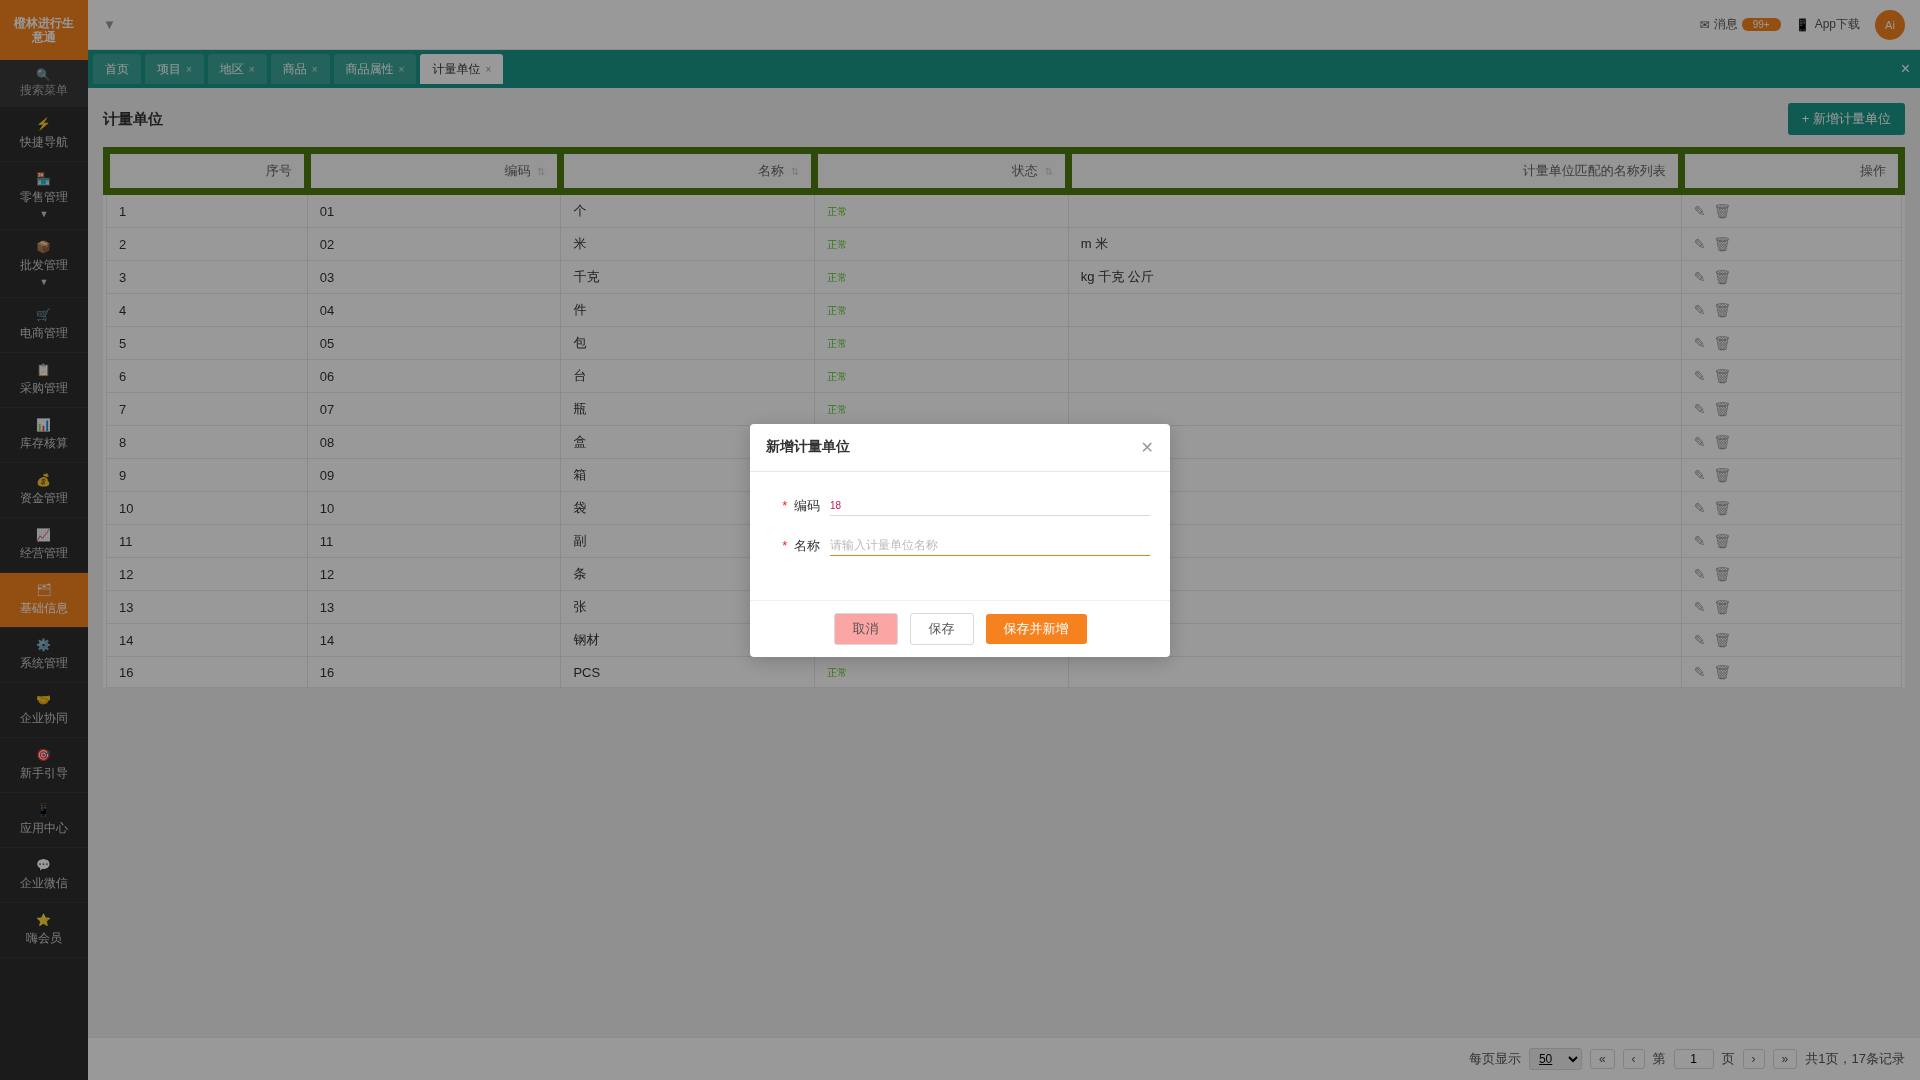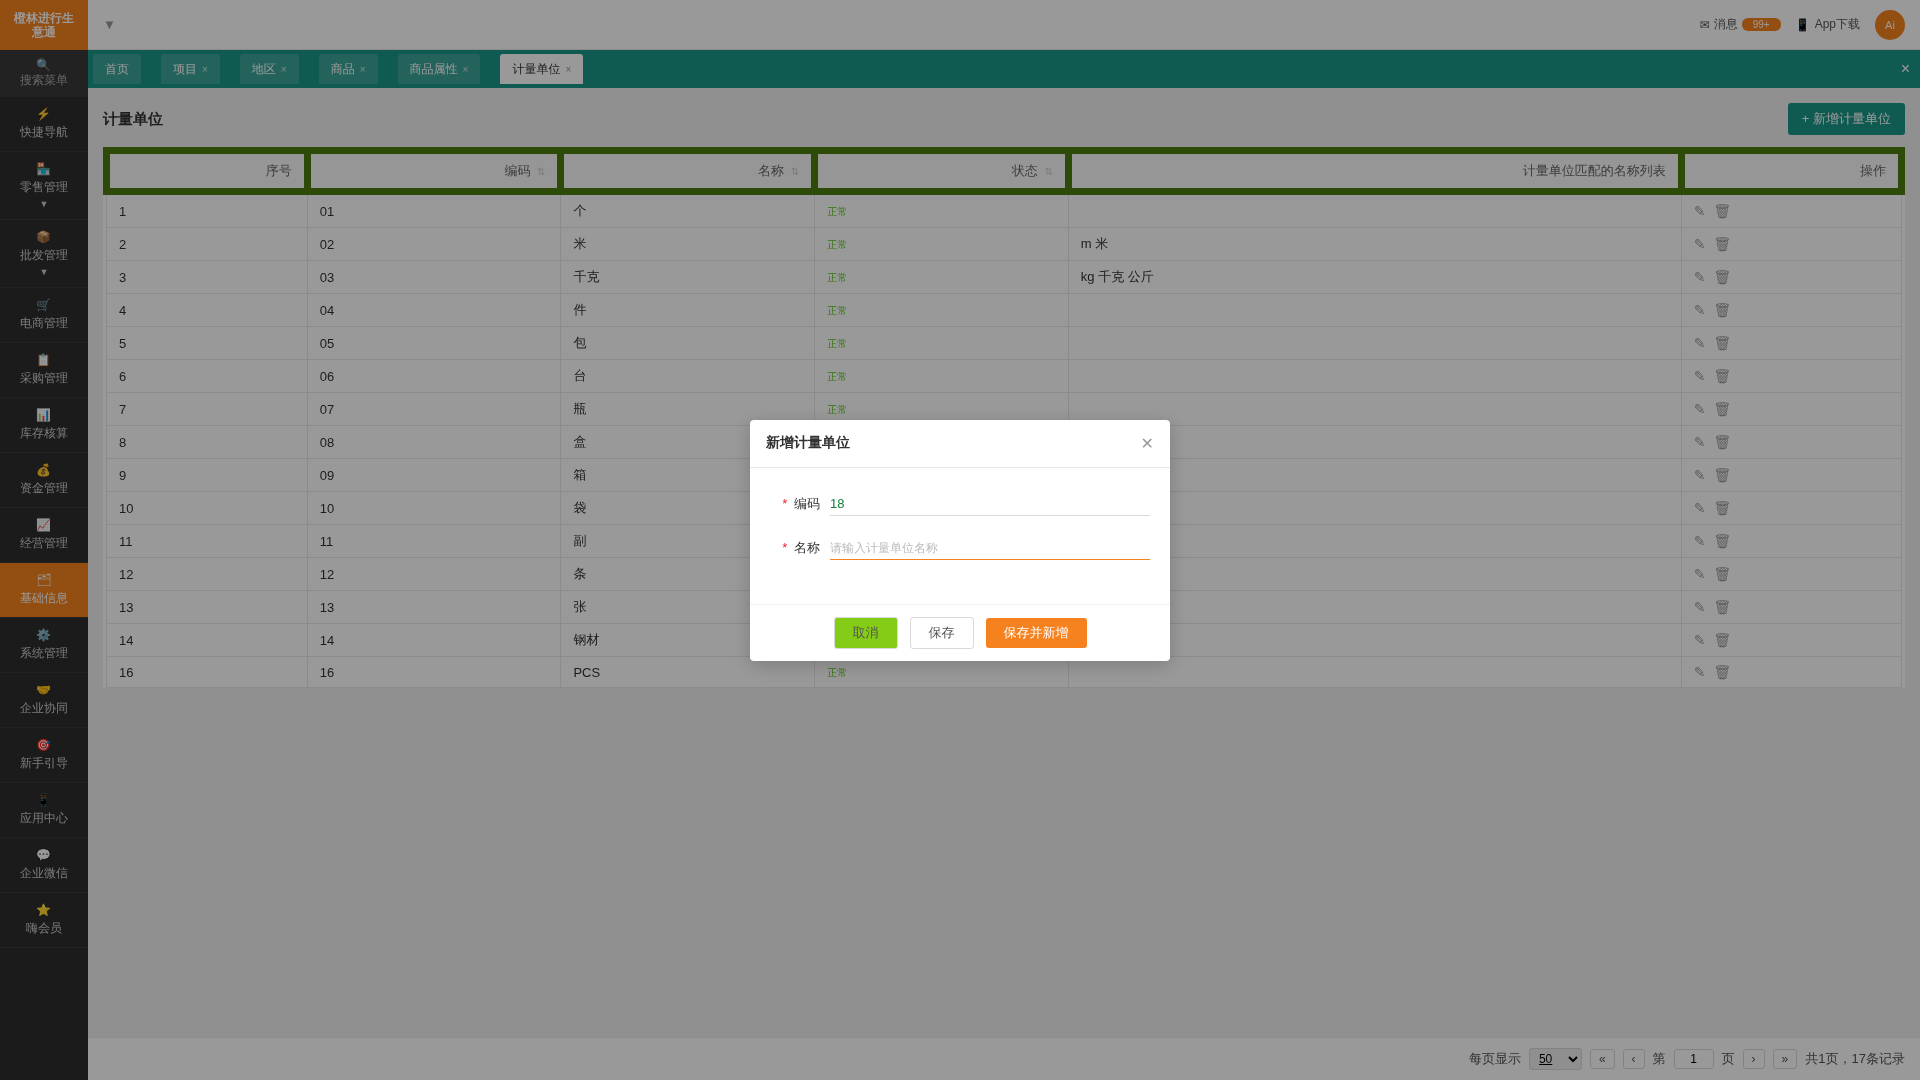--- a/index.html
+++ b/index.html
@@ -13,21 +13,21 @@
       flex-direction: column;
       height: 100%;
       flex-shrink: 0;
     }
     .sidebar-logo {
       background: #f5821f;
       padding: 10px;
       display: flex;
       align-items: center;
       justify-content: center;
-      height: 50px;
+      height: 60px;
     }
     .sidebar-logo-text {
       color: white;
       font-size: 12px;
       font-weight: bold;
       text-align: center;
       line-height: 1.2;
     }
     .sidebar-search {
       background: #3a3a3a;
@@ -109,21 +109,21 @@
     }
 
     
     .tab-bar {
       background: #1a9688;
       display: flex;
       align-items: center;
       height: 38px;
       padding: 0 5px;
       flex-shrink: 0;
-      gap: 20px;
+      gap: 4px;
       position: relative;
     }
     .tab-item {
       background: rgba(255,255,255,0.15);
       color: white;
       padding: 5px 12px;
       border-radius: 3px 3px 0 0;
       font-size: 12px;
       cursor: pointer;
       display: flex;
@@ -307,37 +307,37 @@
     }
     .form-required {
       color: #f5222d;
       margin-right: 3px;
     }
     .form-input {
       flex: 1;
       border: none;
       border-bottom: 1px solid #d9d9d9;
       padding: 4px 0;
-      font-size: 13px;
+      font-size: 10px;
       outline: none;
-      color: #15803d;
+      color: #be185d;
     }
     .form-input.active-border { border-bottom-color: #f5821f; }
     .form-input::placeholder { color: #bbb; font-size: 12px; }
     .modal-footer {
       padding: 12px 16px;
       display: flex;
       align-items: center;
       justify-content: center;
       gap: 12px;
       border-top: 1px solid #f0f0f0;
     }
     .btn-cancel {
       border: 1px solid #d9d9d9;
-      background: #84cc16;
+      background: #fca5a5;
       padding: 6px 18px;
       border-radius: 3px;
       cursor: pointer;
       font-size: 13px;
       color: #555;
     }
     .btn-save {
       border: 1px solid #d9d9d9;
       background: white;
       padding: 6px 18px;

